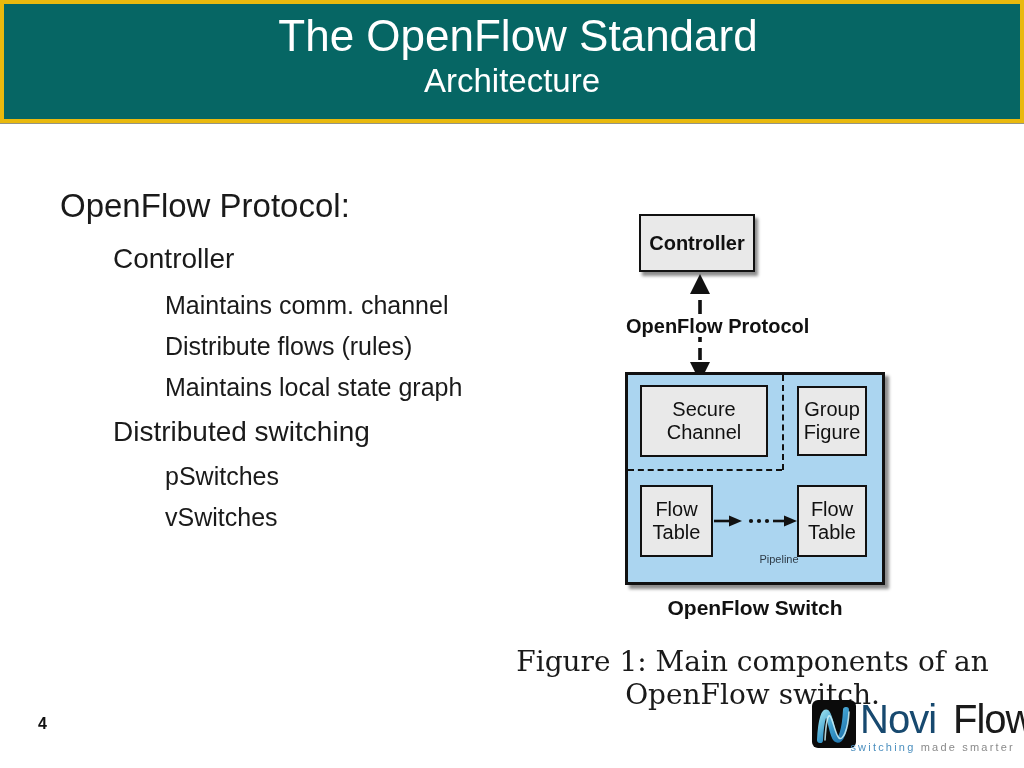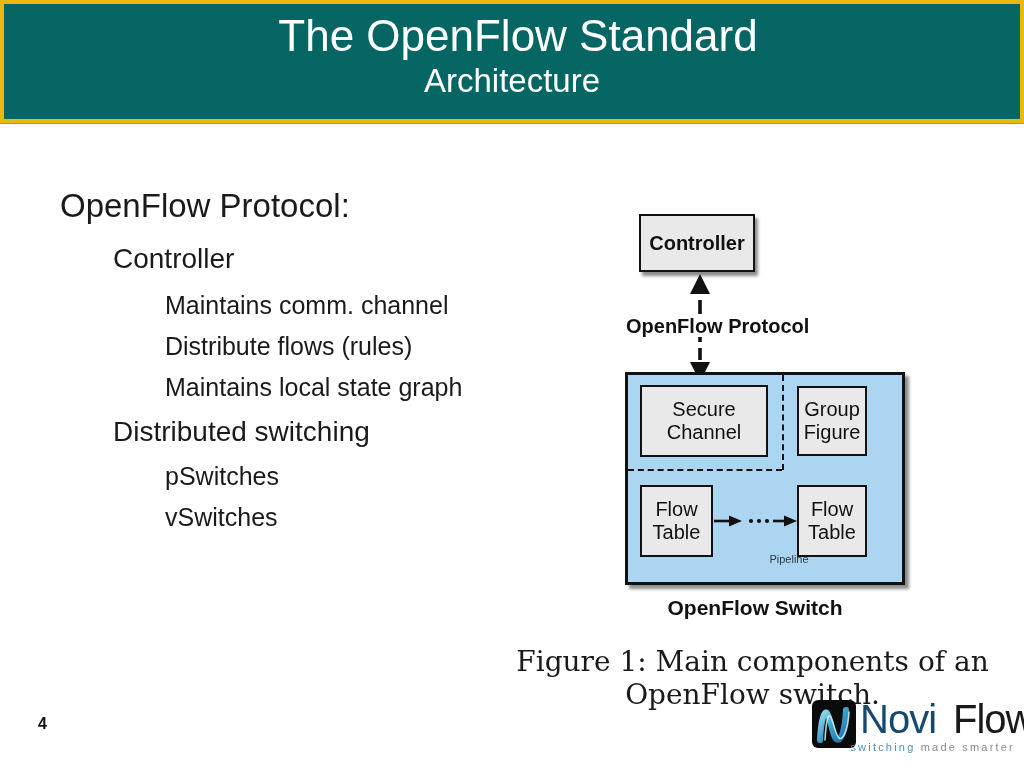--- a/index.html
+++ b/index.html
@@ -46,21 +46,21 @@
   .ctrl-box{
     left:639px;top:214px;width:116px;height:58px;font-weight:bold;
     box-shadow:3px 4px 3px rgba(0,0,0,.45);
   }
   .proto-arrow{position:absolute;left:686px;top:273px;}
   .proto-label{
     position:absolute;left:626px;top:315px;width:180px;font-size:20px;
     font-weight:bold;color:#111;white-space:nowrap;
   }
   .switch-box{
-    position:absolute;left:625px;top:372px;width:280px;height:213px;
+    position:absolute;left:625px;top:372px;width:260px;height:213px;
     background:var(--switch-fill,#ABD5F0);border:3px solid #111;
     box-shadow:4px 4px 3px rgba(0,0,0,.45);
   }
   .sc-box{left:12px;top:10px;width:128px;height:72px;}
   .gt-box{left:169px;top:11px;width:70px;height:70px;}
   .ftl-box{left:12px;top:110px;width:73px;height:72px;}
   .ftr-box{left:169px;top:110px;width:70px;height:72px;}
   .dash-v{position:absolute;left:154px;top:0;height:95px;width:0;border-left:2px dashed #111;}
   .dash-h{position:absolute;left:0;top:94px;width:154px;height:0;border-top:2px dashed #111;}
   .pipe-arrow{position:absolute;left:85px;top:137px;}

